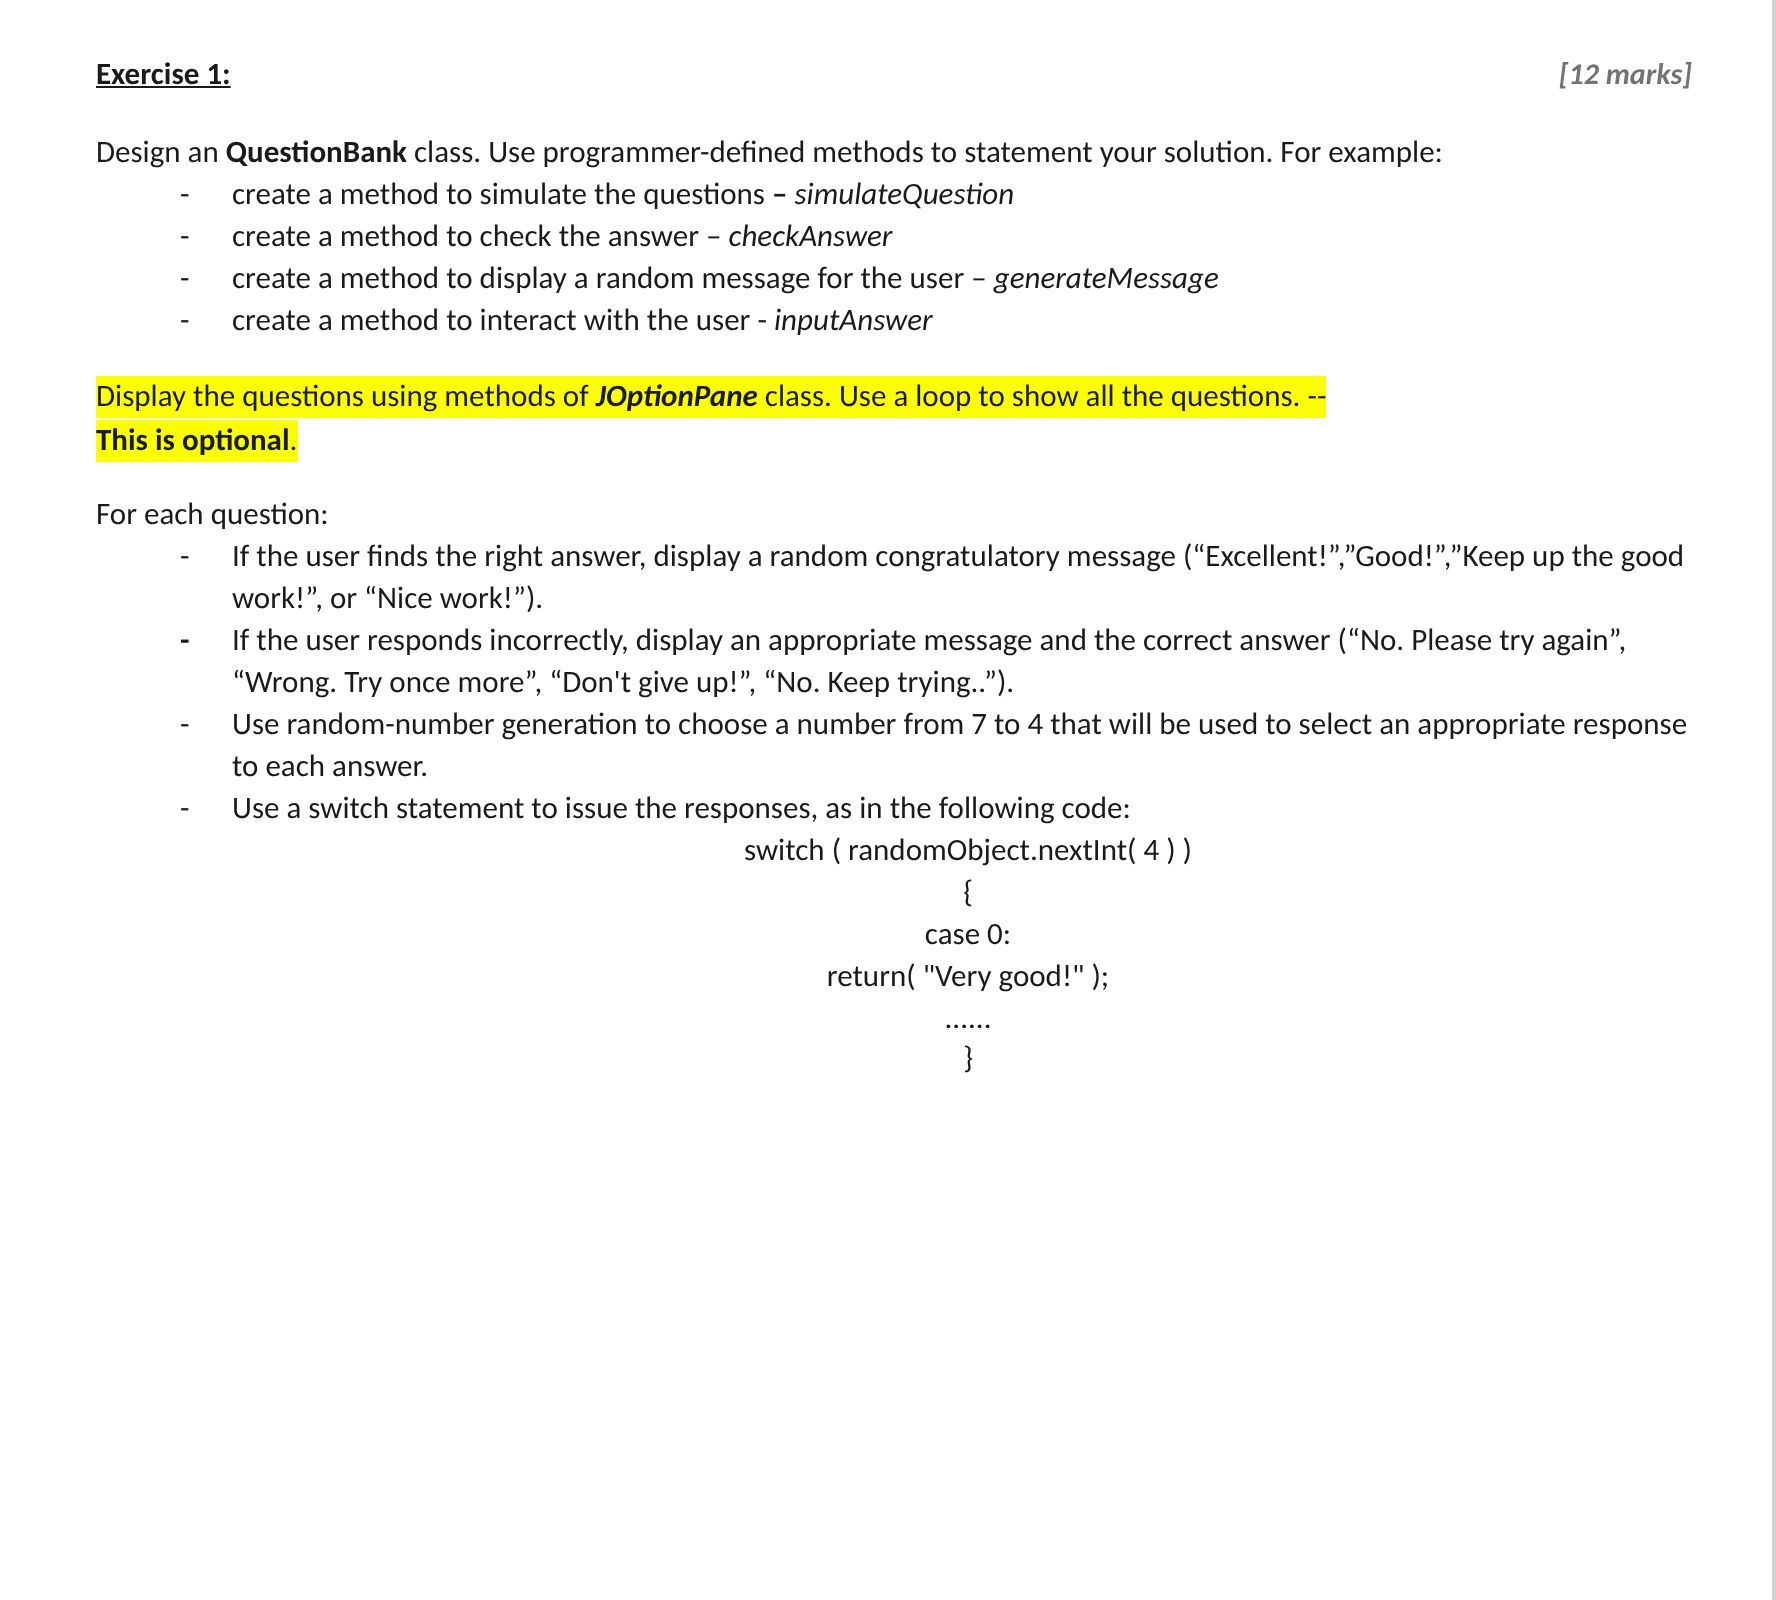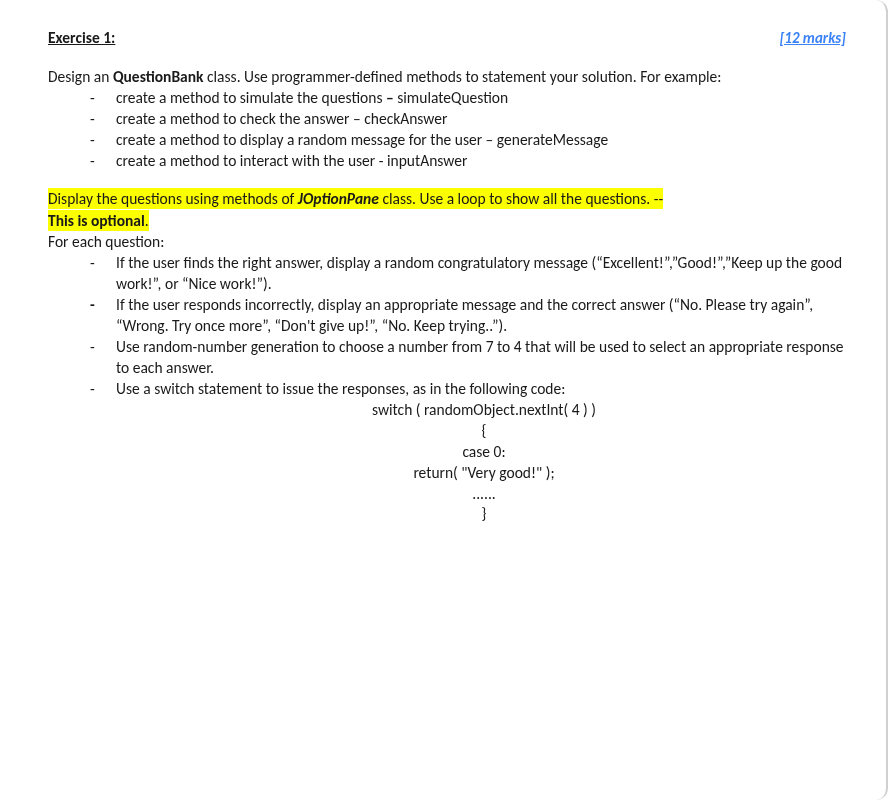--- a/index.html
+++ b/index.html
@@ -12,66 +12,65 @@
     font-size: 15.5px;
     color: #1a1a1a;
     line-height: 1.35;
   }
   .page {
     padding: 28px 34px 20px 48px;
     box-sizing: border-box;
     position: relative;
     border-right: 2px solid #d0d0d0;
     height: 100%;
-    border-radius: 12px;
   }
   .header-row {
     display: flex;
     justify-content: space-between;
     align-items: baseline;
     margin-bottom: 18px;
   }
   .ex-title {
     font-weight: bold;
     text-decoration: underline;
   }
   .marks {
-    color: #3b82f6;
+    color: #737373;
     font-weight: bold;
     font-style: italic;
     font-size: 15px;
     padding-right: 6px;
-    text-decoration: underline;
   }
   .para {
     margin-bottom: 16px;
   }
   .bold { font-weight: bold; }
   .boldit { font-weight: bold; font-style: italic; }
-  .italic { }
+  .italic { font-style: italic; }
   .list {
     padding-left: 42px;
     margin-bottom: 16px;
   }
   .list .item {
     display: flex;
     margin-bottom: 0px;
   }
   .list .dash {
     width: 26px;
     flex: none;
     text-align: left;
   }
   .list .txt { flex: 1; }
   .hl {
     background: #fcff00;
     display: inline;
     padding: 1px 0;
   }
   .hl-block {
+    margin-bottom: 16px;
     line-height: 1.45;
   }
   .code-seg { font-family: Calibri, Arial, sans-serif; }
   .indent-code {
     padding-left: 68px;
     text-align: center;
   }
 </style>
 </head>
 <body>

